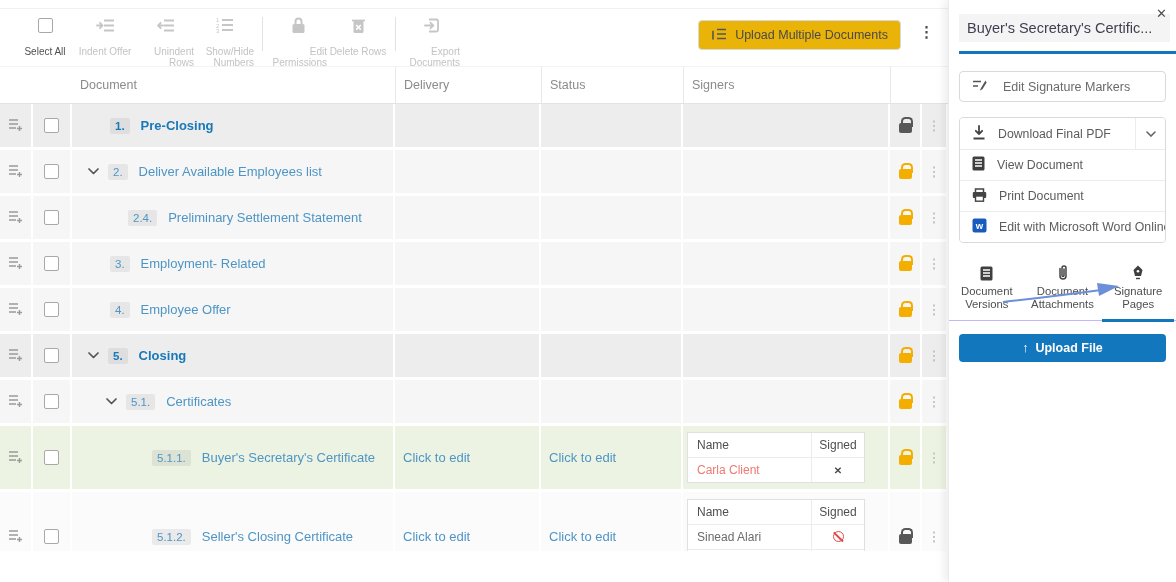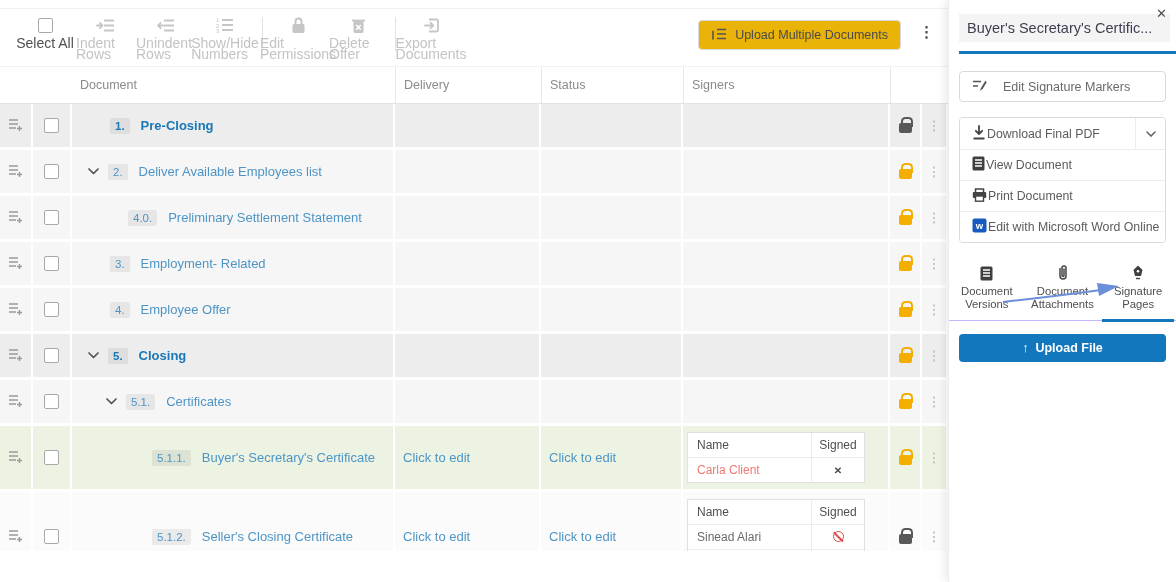--- a/index.html
+++ b/index.html
@@ -8,21 +8,21 @@
   .app { display:flex; width:1176px; height:582px; }
 
   
   main { width:948px; height:582px; position:relative; background:#fff; }
 
   
   .toolbar { height:58px; margin-top:8px; border-top:1px solid #f0f0f0;
     display:flex; align-items:flex-start; padding:6px 14px 0 16px; }
   .tb-item { width:58px; display:flex; flex-direction:column; align-items:center; gap:3px; margin-right:2px; }
   .tb-item .tb-ic { height:20px; display:flex; align-items:center; justify-content:center; }
-  .tb-label { font-size:14px; line-height:11px; text-align:left; color:#c3c3c3; }
+  .tb-label { font-size:10px; line-height:11px; text-align:right; color:#c3c3c3;margin-top:8px; }
   .tb-label.dark { color:#4f4f4f; }
   .cb { width:15px; height:15px; border:1.6px solid #a8a8a8; border-radius:2px; background:#fff; display:inline-block; }
   .tb-sep { width:1px; height:34px; background:#e2e2e2; margin:2px 6px 0; }
   .tb-spacer { flex:1; }
   .upload-multi { margin-top:5px; height:30px; display:flex; align-items:center; gap:8px;
     border:1px solid #d9d9d9; border-radius:4px; background:#eab308; padding:0 12px;
     font-size:12.5px; color:#4a4a4a; font-family:inherit; }
   .top-kebab { margin:10px 0 0 18px; color:#4a4a4a; font-size:15px; font-weight:700; letter-spacing:0; line-height:13px; }
 
   
@@ -74,21 +74,21 @@
   
   aside { width:228px; height:582px; background:#fff; position:relative;
     border-left:1px solid #ececec; box-shadow:-4px 0 8px rgba(0,0,0,0.07); }
   .close-x { position:absolute; top:6px; right:9px; font-size:13px; color:#4f4f4f; cursor:default; }
   .panel-title { margin:14px 6px 0 10px; background:#f4f4f4; padding:6px 8px;
     font-size:14.5px; color:#3f3f52; white-space:nowrap; overflow:hidden; }
   .title-rule { margin:9px 0 0 10px; height:3px; background:#1377bd; }
   .esm-btn { margin:17px 10px 0; width:calc(100% - 20px); height:31px; border:1px solid #d9d9d9; border-radius:4px;
     background:#fff; display:flex; align-items:center; gap:15px; padding:0 12px; font-size:12.5px; color:#6a6a6a; font-family:inherit; }
   .menu-group { margin:15px 10px 0; border:1px solid #d9d9d9; border-radius:4px; overflow:hidden; }
-  .menu-item { height:31px; display:flex; align-items:center; gap:1px; padding:0 0 0 12px;
+  .menu-item { height:31px; display:flex; align-items:center; gap:12px; padding:0 0 0 12px;
     font-size:12.3px; color:#5c5c5c; border-top:1px solid #ececec; background:#fff; }
   .menu-item:first-child { border-top:none; }
   .mi-label { flex:1; white-space:nowrap; }
   .mi-dd { width:30px; height:100%; border-left:1px solid #ececec; display:flex; align-items:center; justify-content:center; }
   .tabs { margin-top:16px; display:flex; border-bottom:1px solid #c4b5fd; position:relative; }
   .tab { flex:1; text-align:center; padding:2px 0 9px; font-size:11.3px; line-height:13px; color:#4f4f4f; position:relative; }
   .tab .tab-ic { height:20px; display:flex; align-items:flex-end; justify-content:center; margin-bottom:4px; }
   .tab.active::after { content:""; position:absolute; left:2px; right:2px; bottom:-2px; height:3px; background:#1377bd; }
   .upload-file { margin:13px 10px 0; width:calc(100% - 20px); height:28px; border:none; border-radius:4px;
     background:#1377bd; color:#fff; font-size:12.5px; font-weight:700; font-family:inherit;
@@ -110,21 +110,21 @@
       </div>
       <div class="tb-item">
         <span class="tb-ic">
           <svg width="19" height="15" viewBox="0 0 19 15">
               <g stroke="#c6c6c6" stroke-width="1.8" fill="none">
                 <path d="M8 2.5h10M8 7.5h10M8 12.5h10"></path>
                 <path d="M1 7.5h5M4 4.8l2.6 2.7L4 10.2" stroke-linecap="round" stroke-linejoin="round"></path>
               </g>
             </svg>
         </span>
-        <span class="tb-label">Indent Rows</span>
+        <span class="tb-label">Indent Offer</span>
       </div>
       <div class="tb-item">
         <span class="tb-ic">
           <svg width="19" height="15" viewBox="0 0 19 15">
               <g stroke="#c6c6c6" stroke-width="1.8" fill="none">
                 <path d="M8 2.5h10M8 7.5h10M8 12.5h10"></path>
                 <path d="M7 7.5H2M4.6 4.8L2 7.5l2.6 2.7" stroke-linecap="round" stroke-linejoin="round"></path>
               </g>
             </svg>
         </span>
@@ -156,21 +156,21 @@
         <span class="tb-label">Edit Permissions</span>
       </div>
       <div class="tb-item">
         <span class="tb-ic">
           <svg width="15" height="17" viewBox="0 0 15 17">
               <path d="M1 3.5h13" stroke="#c6c6c6" stroke-width="1.8"></path>
               <rect x="2.5" y="3.5" width="10" height="12.5" rx="1.5" fill="#c6c6c6"></rect>
               <path d="M5.2 8l4.6 4.6M9.8 8l-4.6 4.6" stroke="#fff" stroke-width="1.5"></path>
             </svg>
         </span>
-        <span class="tb-label">Delete Offer</span>
+        <span class="tb-label">Delete Rows</span>
       </div>
       <div class="tb-sep"></div>
       <div class="tb-item">
         <span class="tb-ic">
           <svg width="17" height="17" viewBox="0 0 17 17">
               <path d="M6 2.5h7.5A1.5 1.5 0 0 1 15 4v9a1.5 1.5 0 0 1-1.5 1.5H6" stroke="#c6c6c6" stroke-width="1.8" fill="none"></path>
               <path d="M2 8.5h8M7.4 5.6l2.9 2.9-2.9 2.9" stroke="#c6c6c6" stroke-width="1.8" fill="none" stroke-linecap="round" stroke-linejoin="round"></path>
             </svg>
         </span>
         <span class="tb-label">Export Documents</span>
@@ -265,21 +265,21 @@
                 <g stroke="#9a9a9a" stroke-width="1.6" fill="none">
                   <path d="M1 2h9M1 6h9M1 10h7"></path>
                   <path d="M11.5 8v5M9 10.5h5" stroke-width="1.4"></path>
                 </g>
               </svg></span>
           </div>
           <div class="c-check">
             <span class="cb"></span>
           </div>
           <div class="c-doc" style="padding-left: 56px;">
-            <span class="badge">4.0.</span>
+            <span class="badge">2.4.</span>
             <span class="doc-title">Preliminary Settlement Statement</span>
           </div>
           <div class="c-status"></div>
           <div class="c-delivery"></div>
           <div class="c-signers"></div>
           <div class="c-lock">
             <span class="lock yellow"></span>
           </div>
           <div>
             <span class="row-kebab">⋮</span>

